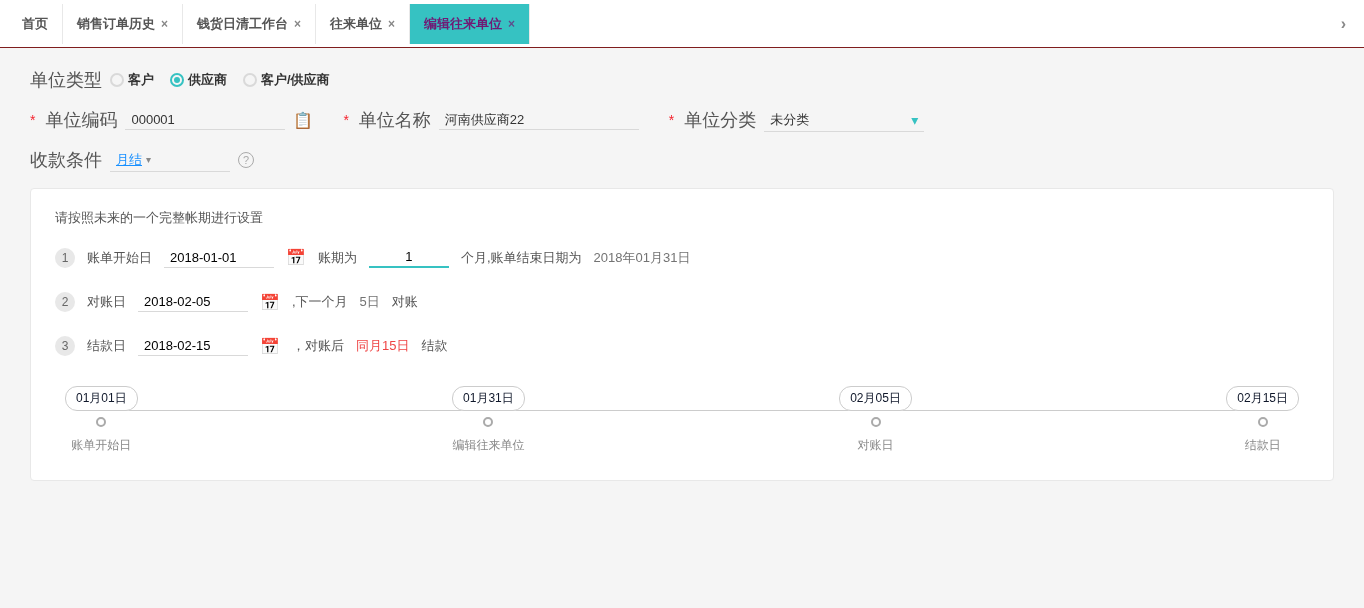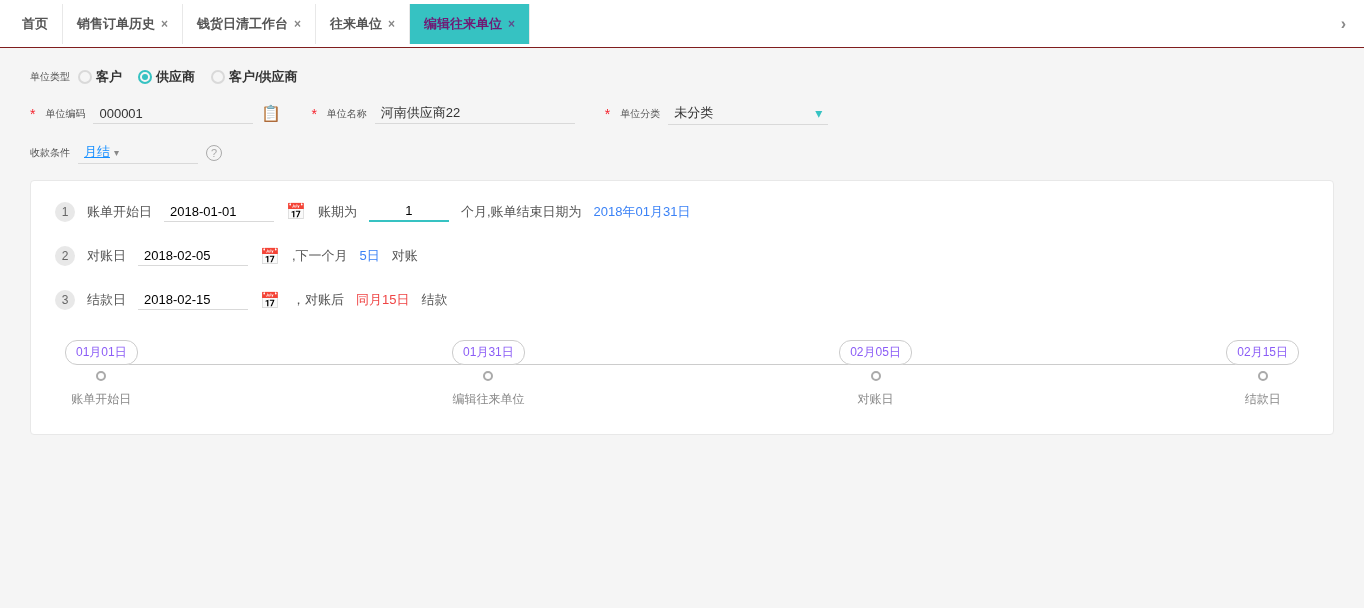--- a/index.html
+++ b/index.html
@@ -60,21 +60,21 @@
 
     .form-field {
       display: flex;
       align-items: center;
       gap: 8px;
     }
 
     .form-label {
       color: #555;
       white-space: nowrap;
-      font-size: 10px;
+      font-size: 18px;
     }
 
     .required-star {
       color: #f5222d;
       margin-right: 2px;
     }
 
     .form-input {
       border: none;
       border-bottom: 1px solid #d9d9d9;
@@ -234,21 +234,21 @@
       background: transparent;
       text-align: center;
     }
 
     .period-text {
       font-size: 13px;
       color: #555;
     }
 
     .highlight-orange {
-      color: #3b82f6;
+      color: #737373;
     }
 
     .highlight-teal {
       color: #ef4444;
     }
 
     .preview-text {
       font-size: 13px;
       color: #555;
       margin-bottom: 20px;
@@ -267,21 +267,21 @@
       border-radius: 50%;
       border: 2px solid #aaa;
       background: #fff;
     }
 
     .timeline-label-box {
       border: 1px solid #ccc;
       border-radius: 12px;
       padding: 3px 10px;
       font-size: 12px;
-      color: #8b5cf6;
+      color: #0f172a;
       background: #fff;
       white-space: nowrap;
     }
 
     .timeline-sublabel {
       font-size: 12px;
       color: #888;
       margin-top: 4px;
     }
 
@@ -366,20 +366,21 @@
       <span class="form-label">收款条件</span>
       <div class="select-field">
         <span class="select-value">月结</span>
         <span class="chevron-down">▾</span>
       </div>
       <span class="help-icon">?</span>
     </div>
   </div>
 
   <div class="period-box">
+    <div class="period-box-title">请按照未来的一个完整帐期进行设置</div>
 
     <div class="period-row">
       <div class="period-num">1</div>
       <span class="period-text">账单开始日</span>
       <input class="period-date-input" type="text" value="2018-01-01" style="">
       <span class="cal-icon">📅</span>
       <span class="period-text">账期为</span>
       <input class="period-month-input" type="text" value="1" style="">
       <span class="period-text">个月,账单结束日期为</span>
       <span class="period-text highlight-orange">2018年01月31日</span>

